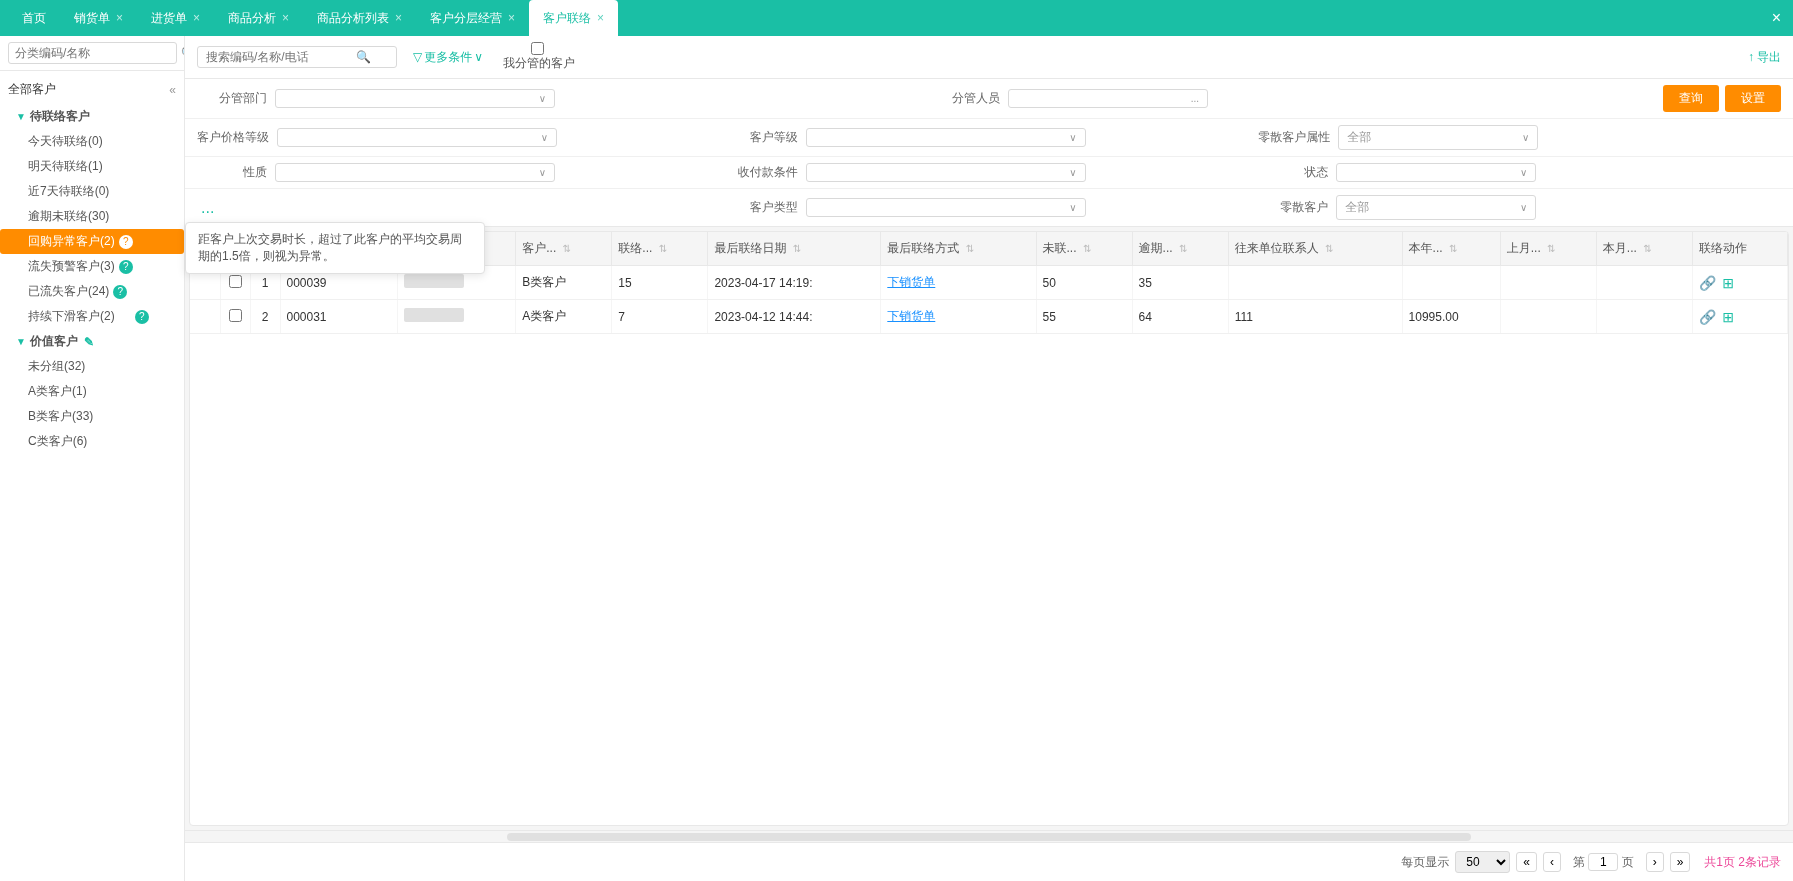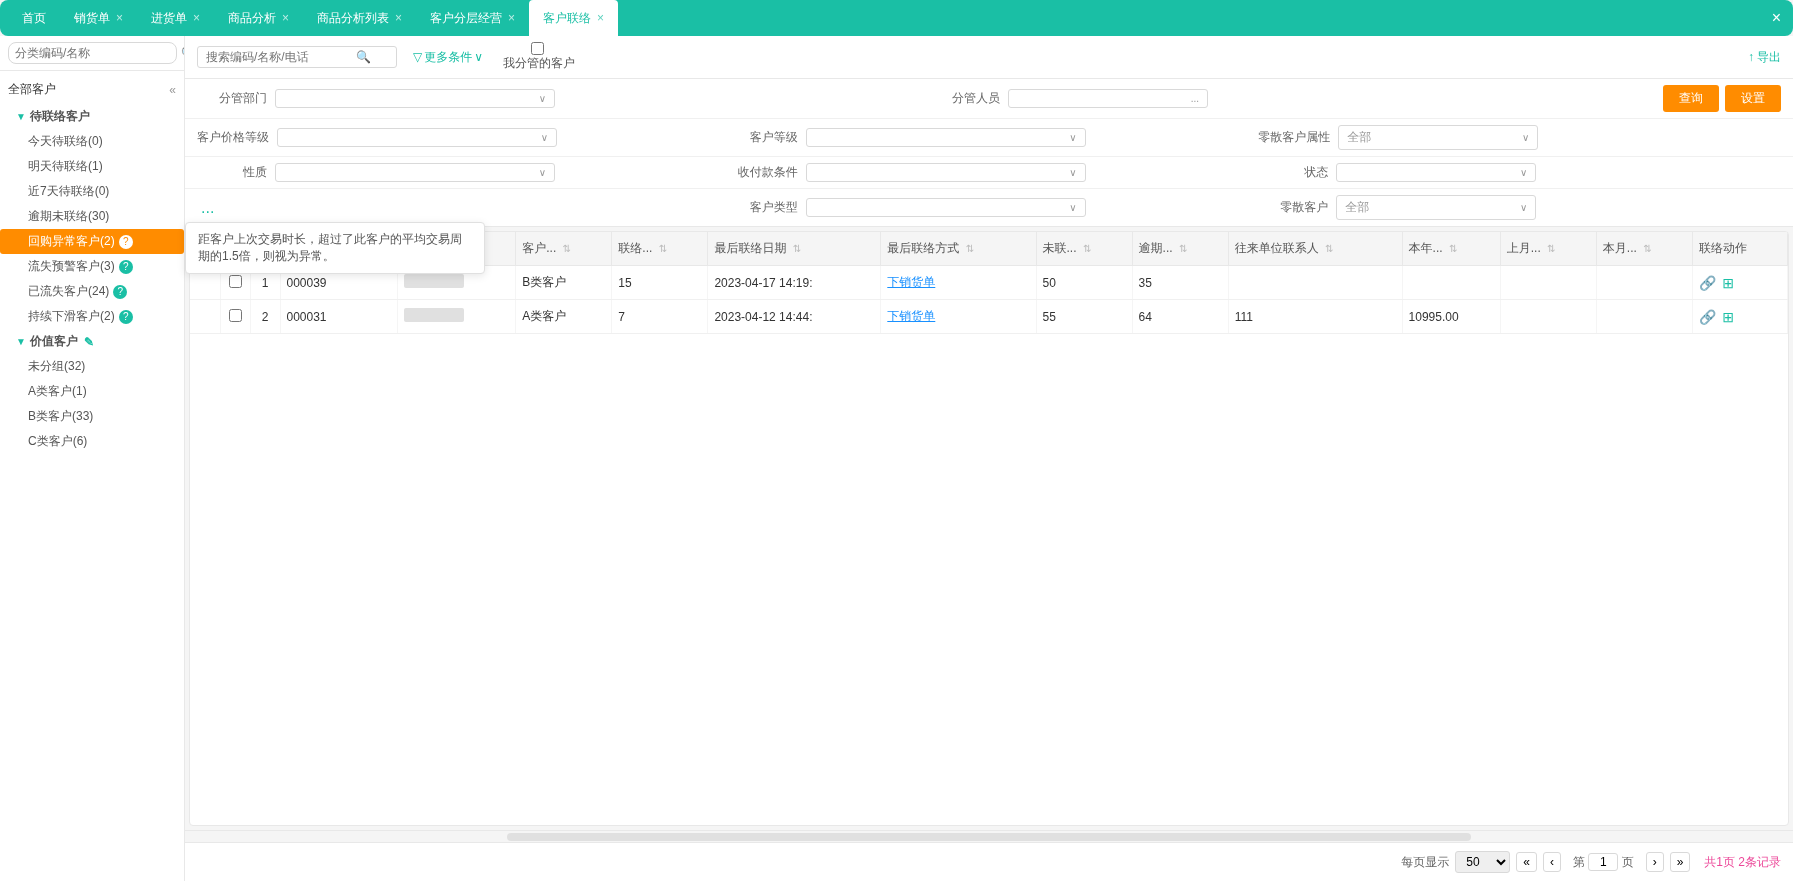--- a/index.html
+++ b/index.html
@@ -7,21 +7,20 @@
 
     
     .top-nav {
       background: #1abfa5;
       height: 36px;
       display: flex;
       align-items: center;
       padding: 0 8px;
       color: #fff;
       position: relative;
-      border-radius: 8px;
     }
     .top-nav .nav-item {
       padding: 0 14px;
       height: 36px;
       display: flex;
       align-items: center;
       cursor: pointer;
       white-space: nowrap;
       font-size: 13px;
       color: #fff;
@@ -50,21 +49,21 @@
     }
     .sidebar-search {
       display: flex;
       align-items: center;
       padding: 6px 8px;
       border-bottom: 1px solid #e8e8e8;
     }
     .sidebar-search input {
       flex: 1;
       border: 1px solid #d9d9d9;
-      border-radius: 8px;
+      border-radius: 3px;
       padding: 3px 6px;
       font-size: 12px;
       outline: none;
     }
     .sidebar-search .search-icon {
       margin-left: 4px;
       color: #999;
       cursor: pointer;
     }
     .sidebar-tree {
@@ -412,21 +411,21 @@
         <span style="background:#fff;color:#ff8c00;border-radius:50%;width:14px;height:14px;display:inline-flex;align-items:center;justify-content:center;font-size:10px;">?</span>
       </div>
       <div class="tree-item" style="display:flex;align-items:center;gap:4px;">
         <span>流失预警客户(3)</span>
         <span style="background:#1abfa5;color:#fff;border-radius:50%;width:14px;height:14px;display:inline-flex;align-items:center;justify-content:center;font-size:10px;">?</span>
       </div>
       <div class="tree-item" style="display:flex;align-items:center;gap:4px;">
         <span>已流失客户(24)</span>
         <span style="background:#1abfa5;color:#fff;border-radius:50%;width:14px;height:14px;display:inline-flex;align-items:center;justify-content:center;font-size:10px;">?</span>
       </div>
-      <div class="tree-item" style="display:flex;align-items:center;gap:4px;">
+      <div class="tree-item" style="display:flex;align-items:center;gap:20px;">
         <span>持续下滑客户(2)</span>
         <span style="background:#1abfa5;color:#fff;border-radius:50%;width:14px;height:14px;display:inline-flex;align-items:center;justify-content:center;font-size:10px;">?</span>
       </div>
       <div class="tree-subsection">
         <span class="arrow">▼</span>
         <span>价值客户</span>
         <span style="margin-left:6px;color:#1abfa5;cursor:pointer;">✎</span>
       </div>
       <div class="tree-item">
         <span>未分组(32)</span>

